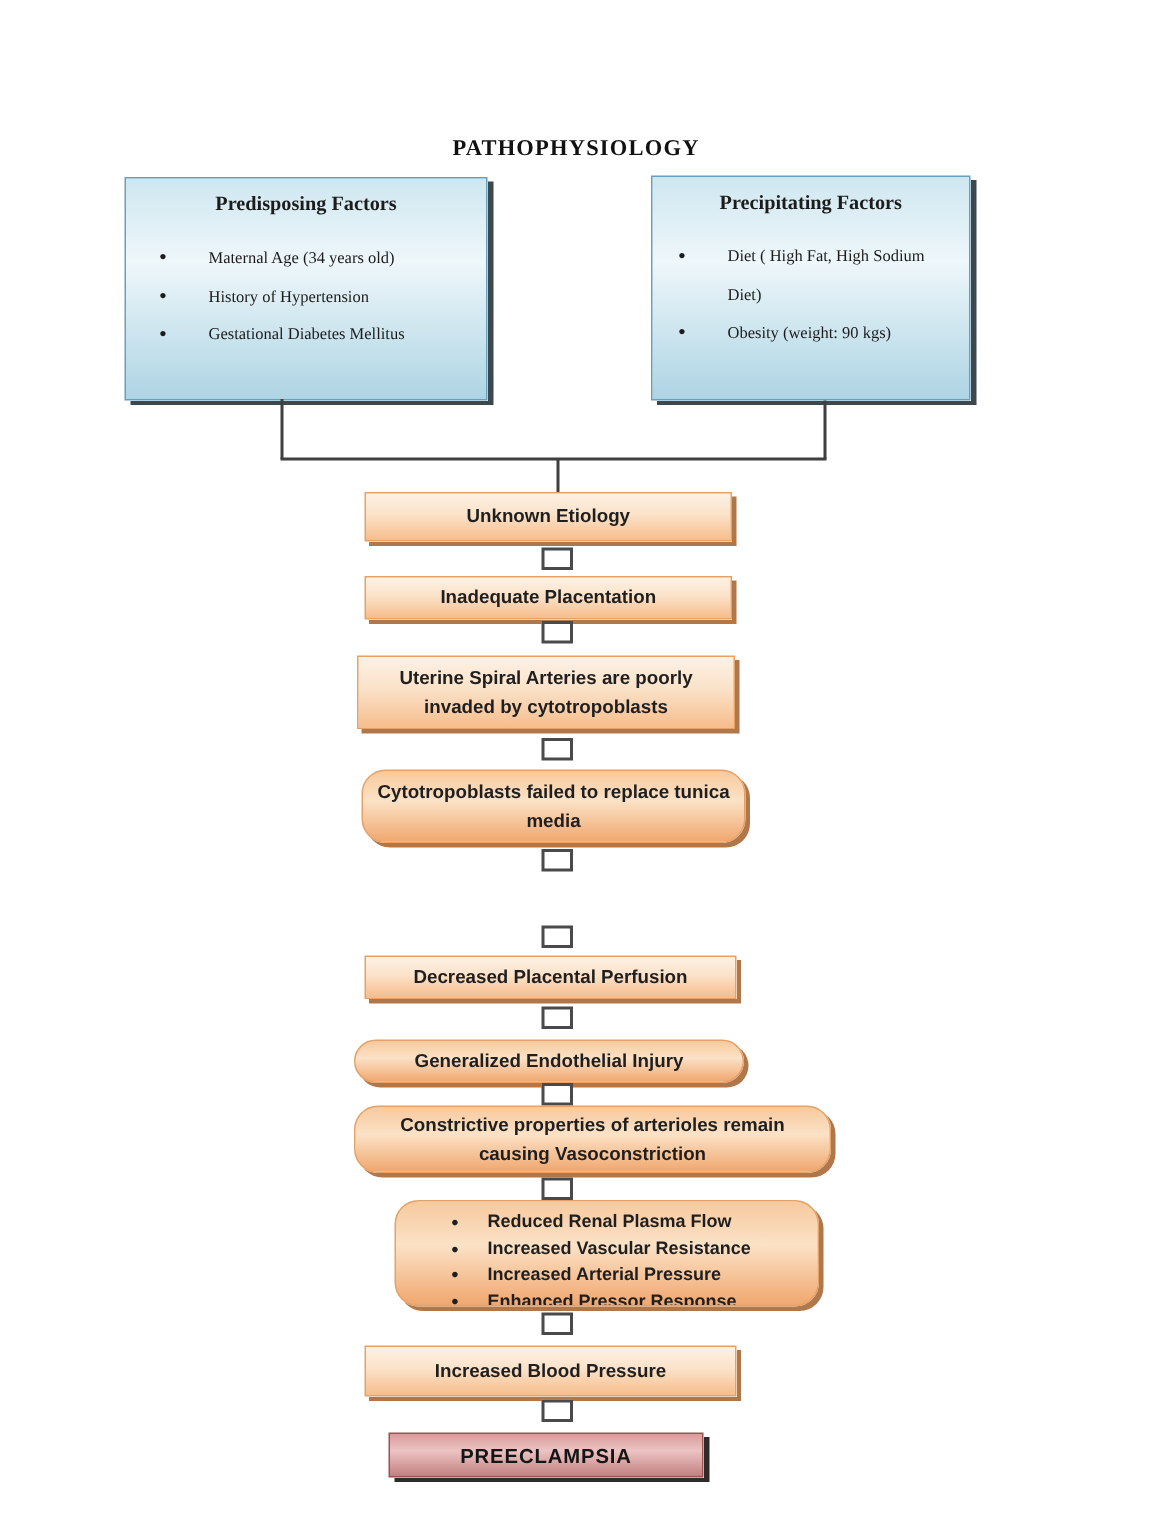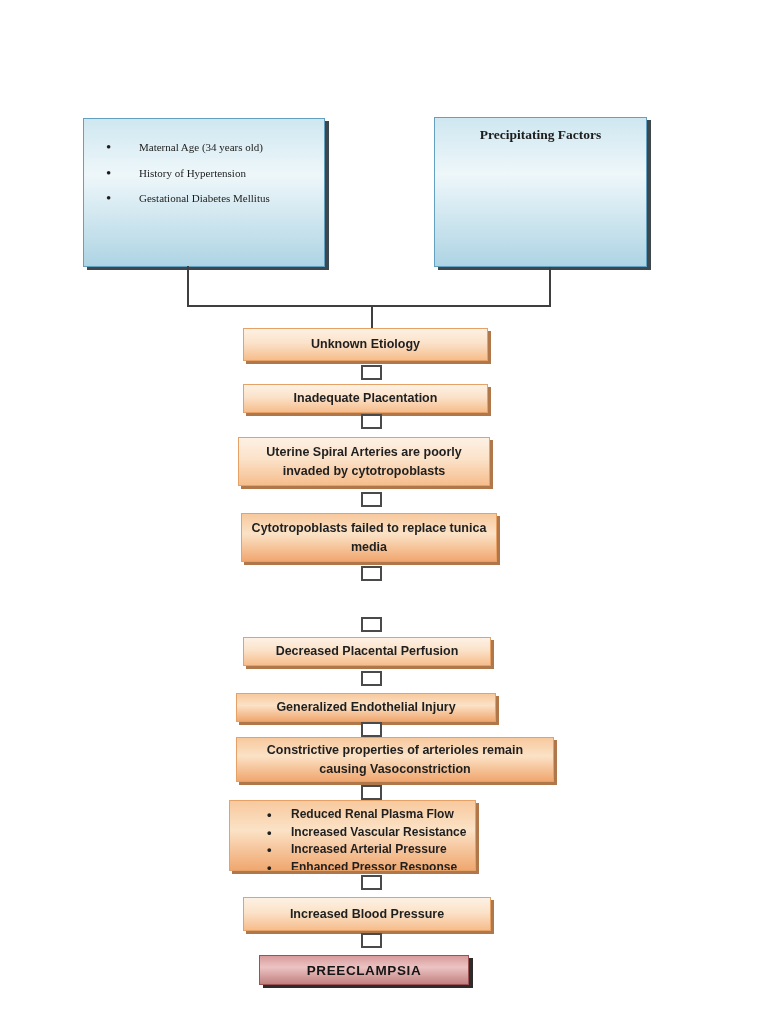--- a/index.html
+++ b/index.html
@@ -50,20 +50,21 @@
     box-shadow:3px 3px 0 var(--orange-shadow,#b0784a);
     font-weight:bold;font-size:12.5px;line-height:19px;
     color:var(--text,#1f1f1f);
     padding:0 6px;box-sizing:border-box;overflow:hidden;
   }
   .step.light{
     background:linear-gradient(180deg,var(--orange-light-top,#fdf1e4) 0%,var(--orange-light-mid,#fbe2c9) 45%,var(--orange-light-bottom,#f6bd8c) 100%);
   }
   .step.dark{
     background:linear-gradient(180deg,var(--orange-dark-top,#f7c99e) 0%,var(--orange-dark-mid,#fbe2c6) 42%,var(--orange-dark-bottom,#f0a76f) 100%);
+    border-radius:16px;
   }
   .bullets-box{
     justify-content:flex-start;align-items:flex-start;
     text-align:left;
   }
   .flow-bullets{
     margin:5px 0 0 0;padding-left:55px;list-style:none;
     font-size:12px;line-height:17.5px;width:100%;
   }
   .flow-bullets li{position:relative;}
@@ -85,31 +86,37 @@
     box-shadow:4px 3px 0 var(--pink-shadow,#2f2b2b);
     font-weight:bold;font-size:13.5px;letter-spacing:0.6px;
     color:#151515;box-sizing:border-box;
   }
 </style>
 </head>
 <body>
 
 <div class="page">
 
+  <div class="doc-title">PATHOPHYSIOLOGY</div>
 
   <div class="factor-box" style="left:83px;top:118px;width:240px;height:147px">
+    <div class="factor-title">Predisposing Factors</div>
     <ul class="factor-list">
       <li>Maternal Age (34 years old)</li>
       <li>History of Hypertension</li>
       <li>Gestational Diabetes Mellitus</li>
     </ul>
   </div>
 
   <div class="factor-box" style="left:434px;top:117px;width:211px;height:148px">
     <div class="factor-title">Precipitating Factors</div>
+    <ul class="factor-list" style="padding-left:50px;margin-right:8px">
+      <li>Diet ( High Fat, High Sodium Diet)</li>
+      <li>Obesity (weight: 90 kgs)</li>
+    </ul>
   </div>
 
   <div class="cline" style="left:187px;top:266px;width:1.5px;height:40px"></div>
   <div class="cline" style="left:549px;top:267px;width:1.5px;height:39px"></div>
   <div class="cline" style="left:187px;top:305px;width:364px;height:1.5px"></div>
   <div class="cline" style="left:371px;top:306px;width:1.5px;height:22px"></div>
 
   <div class="step light" style="left:243px;top:328px;width:245px;height:33px">
     <span>Unknown Etiology</span>
   </div>
@@ -140,21 +147,21 @@
   <div class="step dark" style="left:236px;top:693px;width:260px;height:29px">
     <span>Generalized Endothelial Injury</span>
   </div>
   <div class="sq" style="top:722px"></div>
 
   <div class="step dark" style="left:236px;top:737px;width:318px;height:45px">
     <span>Constrictive properties of arterioles remain causing Vasoconstriction</span>
   </div>
   <div class="sq" style="top:785px"></div>
 
-  <div class="step dark bullets-box" style="left:229px;top:800px;width:247px;height:71px">
+  <div class="step dark bullets-box" style="left:263px;top:800px;width:283px;height:71px">
     <ul class="flow-bullets">
       <li>Reduced Renal Plasma Flow</li>
       <li>Increased Vascular Resistance</li>
       <li>Increased Arterial Pressure</li>
       <li>Enhanced Pressor Response</li>
     </ul>
   </div>
   <div class="sq" style="top:875px"></div>
 
   <div class="step light" style="left:243px;top:897px;width:248px;height:34px">

